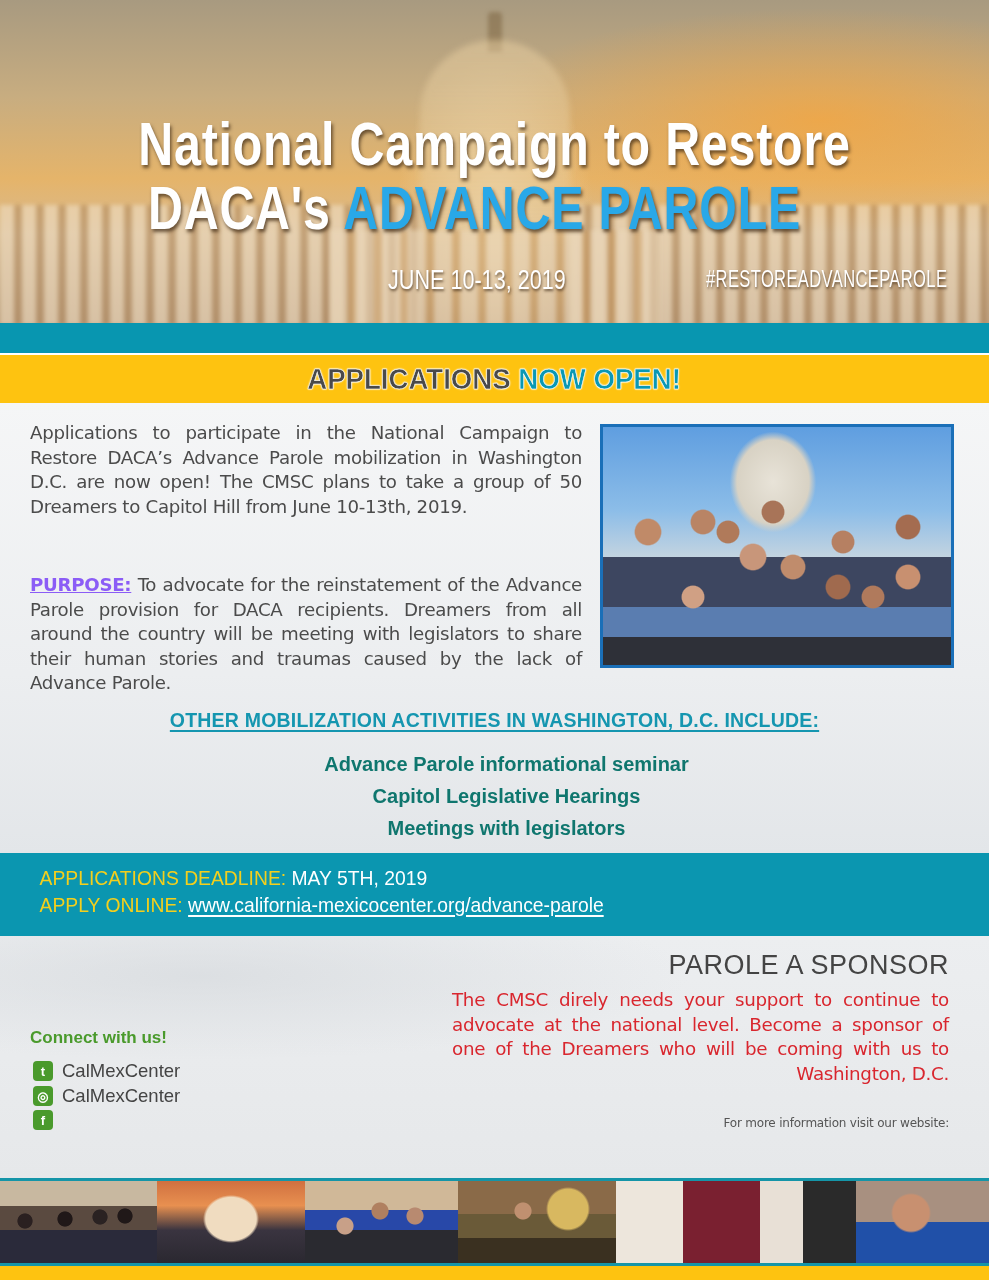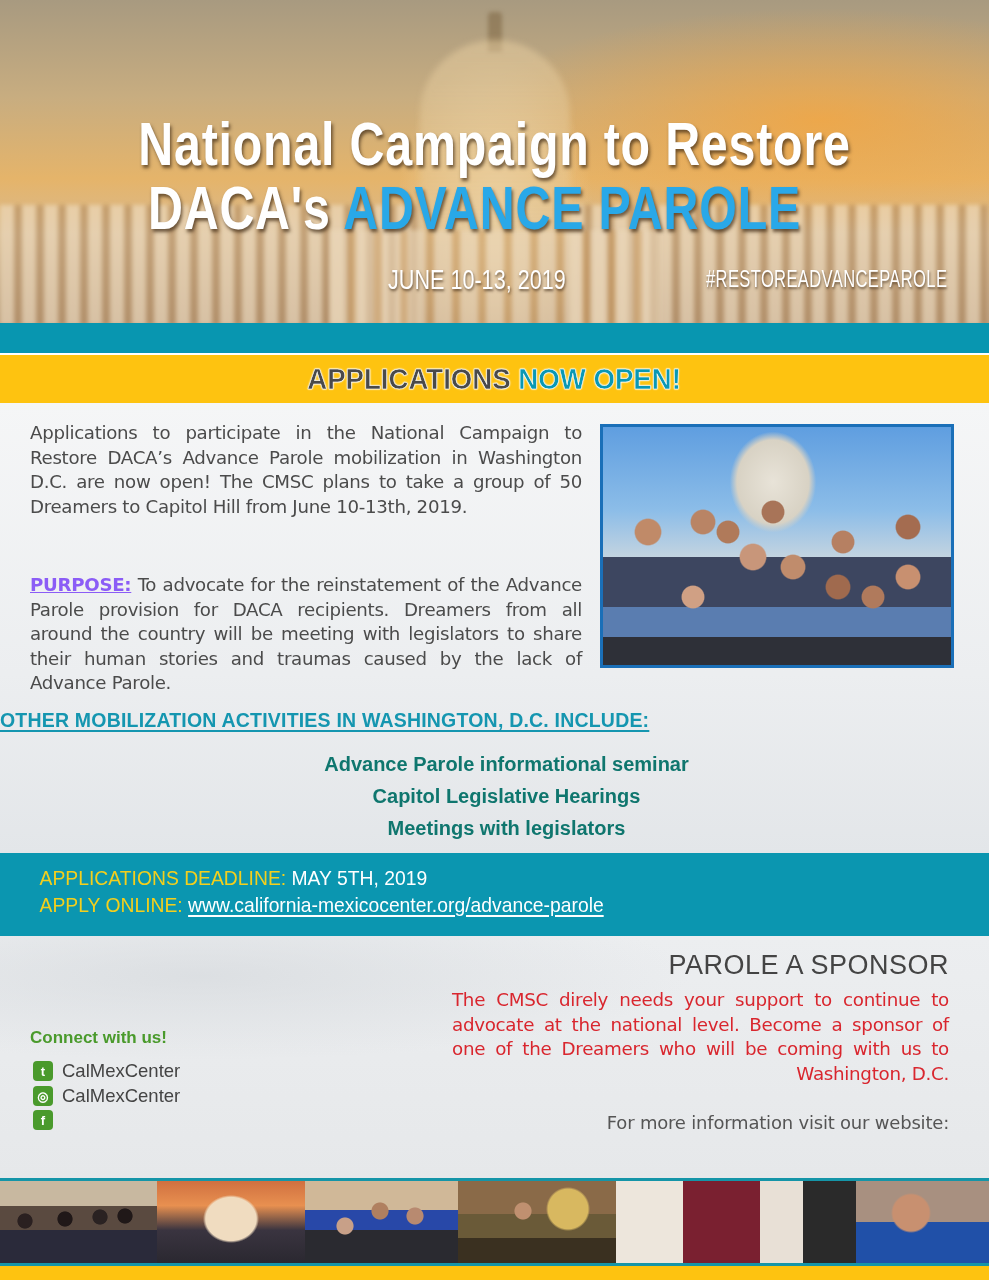--- a/index.html
+++ b/index.html
@@ -122,21 +122,21 @@
       radial-gradient(circle 13px at 190px 70px, #c08c6c 90%, transparent),
       radial-gradient(circle 13px at 235px 90px, #a06a4e 90%, transparent),
       radial-gradient(circle 12px at 240px 45px, #b68062 90%, transparent),
       radial-gradient(circle 13px at 305px 30px, #a46c50 90%, transparent),
       radial-gradient(circle 13px at 305px 80px, #c89070 90%, transparent),
       radial-gradient(circle 12px at 270px 100px, #b07a5c 90%, transparent),
       radial-gradient(circle 12px at 90px 100px, #d0a084 90%, transparent),
       linear-gradient(180deg, transparent 0 60px, #3d4660 60px 110px, #5a7db0 110px 140px, #2e3038 140px);
   }
   .activities-title {
-    position: absolute; left: 0; top: 709px; width: 989px; 
+    position: absolute; left: 0; top: 709px; width: 989px; text-align: center;
     font-size: 19.5px; font-weight: bold; color: #1596b0;
     font-family: "Liberation Sans", sans-serif;
   }
   .activities-title span { text-decoration: underline; text-decoration-thickness: 2px; text-underline-offset: 3px; letter-spacing: 0.2px; }
   .activity {
     position: absolute; left: 12px; width: 989px; text-align: center;
     font-size: 20px; font-weight: bold; color: #0f766e;
     font-family: "Liberation Sans", sans-serif;
   }
   .activity.a1 { top: 753px; }
@@ -169,21 +169,21 @@
     font-family: "Liberation Sans", sans-serif; font-size: 27px; color: #444;
     letter-spacing: 0.5px;
   }
   .sponsor-body {
     position: absolute; left: 452px; top: 988px; width: 497px;
     font-size: 18.3px; line-height: 24.5px; color: #d9262e;
     text-align: justify; text-align-last: right; letter-spacing: -0.3px;
   }
   .sponsor-info {
     position: absolute; right: 40px; top: 1110px; text-align: center;
-    font-size: 18px; line-height: 26px; color: #555;
+    font-size: 12px; line-height: 26px; color: #555;
     letter-spacing: -0.2px;
   }
   .connect {
     position: absolute; left: 30px; top: 1028px;
     font-family: "Liberation Sans", sans-serif; font-size: 17px; font-weight: bold; color: #4a9a2c;
   }
   .social {
     position: absolute; left: 33px; display: flex; align-items: center; gap: 9px;
     font-family: "Liberation Sans", sans-serif; font-size: 18.5px; color: #444;
   }

